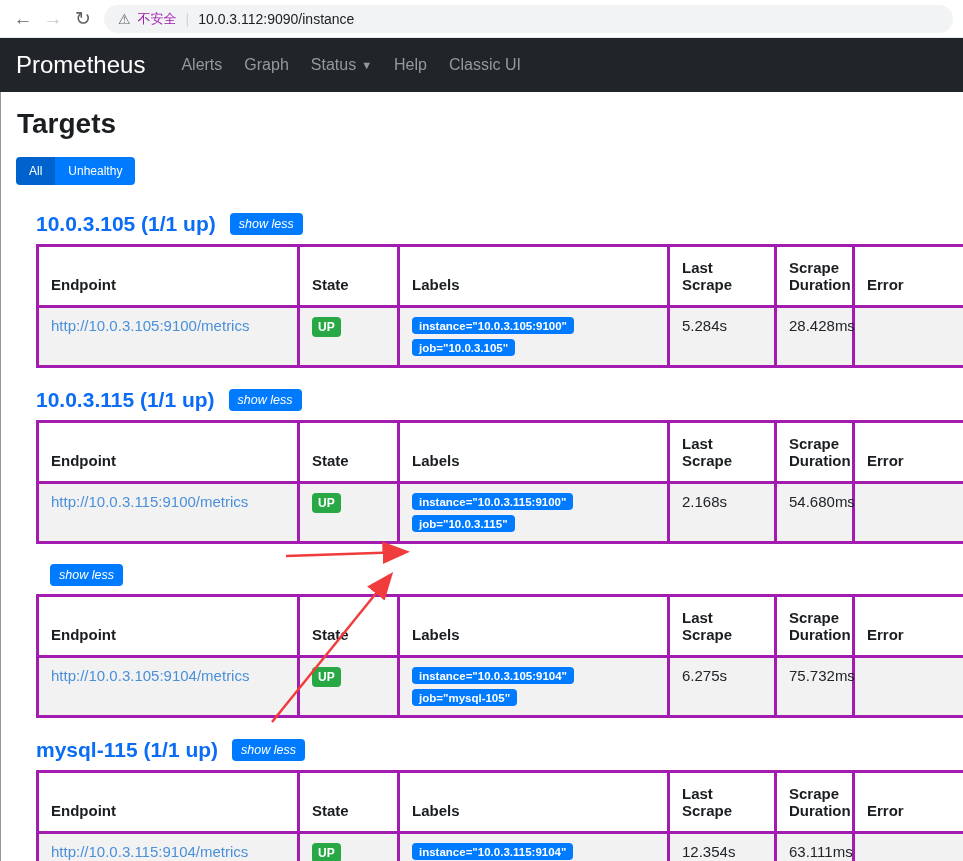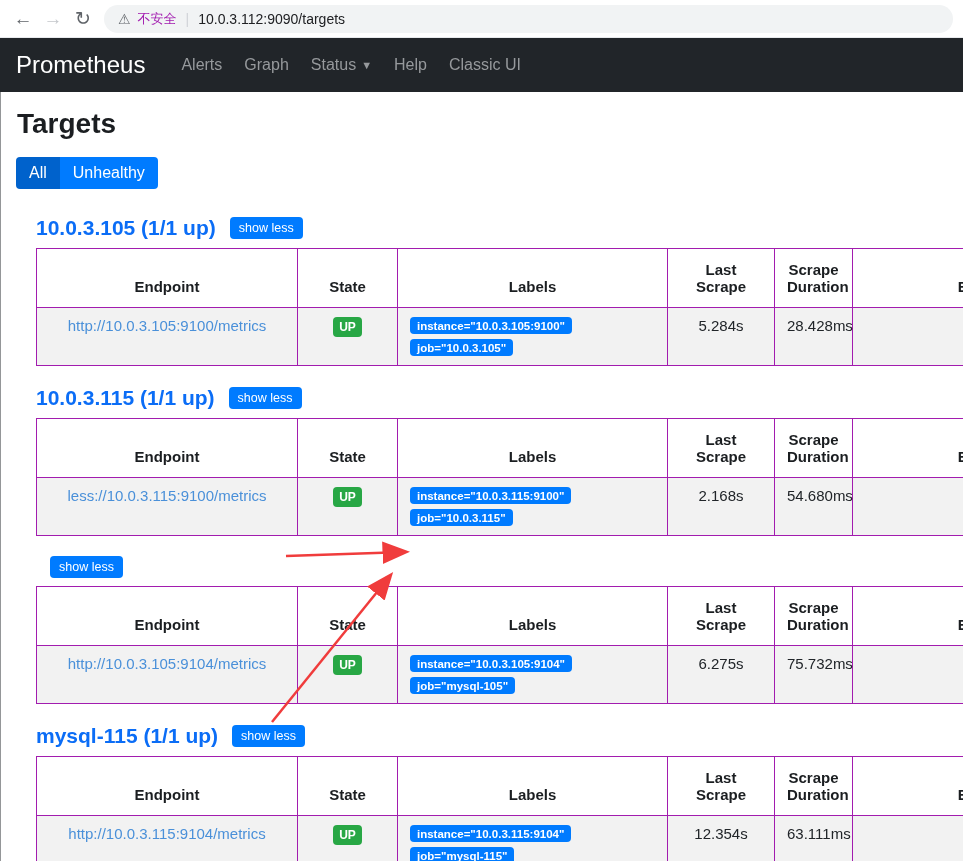--- a/index.html
+++ b/index.html
@@ -36,42 +36,43 @@
   .nav-item { color: #96999c; font-size: 16px; padding: 0 8px; margin-right: 6px;
     cursor: pointer; }
   .caret { display: inline-block; margin-left: 5px; font-size: 11px; vertical-align: 1px; }
 
   
   .content { padding: 16px; }
   .page-title { font-size: 28px; font-weight: 600; color: #1b1e21; margin: 0 0 17px 1px; }
 
   .filter-group { display: inline-flex; margin-bottom: 13px; }
   .filter-btn {
-    border: none; color: #fff; font-size: 16px; padding: 7px 13px;
+    border: none; color: #fff; font-size: 12px; padding: 7px 13px;
     cursor: pointer; font-family: inherit;
   }
   .filter-btn.active { background: #0062cc; border-radius: 4px 0 0 4px; }
   .filter-btn.inactive { background: #007bff; border-radius: 0 4px 4px 0; }
 
   .group { margin-top: 14px; padding-left: 20px; }
   .group + .group { margin-top: 20px; }
   .group-head { display: flex; align-items: center; }
   .group-name { font-size: 21px; font-weight: 700; color: #0b6df6; }
   .toggle-btn {
     margin-left: 14px; background: #007bff; color: #fff; border: none;
     font-size: 12.5px; padding: 4px 9px; border-radius: 4px; cursor: pointer;
     font-family: inherit;
+    font-style: italic;
   }
 
   table.targets {
     margin-top: 8px; border-collapse: collapse; table-layout: fixed;
     width: 1063px; font-size: 15px;
   }
   .targets th, .targets td {
-    border: 1px solid #a21caf; text-align: center; vertical-align: top;
+    border: 3px solid #a21caf; text-align: left; vertical-align: top;
   }
   .targets th { padding: 12px; vertical-align: bottom; font-weight: 700; height: 55px; color: #1b1e21; }
   .targets td { padding: 9px 12px; height: 56px; background: #f2f2f2; margin-left: 12px; }
   .endpoint-link { color: #4a90d9; text-decoration: none; cursor: pointer; }
   .state-badge {
     display: inline-block; background: #28a745; color: #fff; font-weight: 700;
     font-size: 12px; padding: 3px 6px; border-radius: 4px;
   }
   .labels-cell-inner { display: flex; flex-direction: column; align-items: flex-start; gap: 5px; }
   .label-badge {
@@ -93,21 +94,21 @@
 <body>
 
 <div class="browser-bar">
   <span class="nav-ico">←</span>
   <span class="nav-ico disabled">→</span>
   <span class="nav-ico">↻</span>
   <div class="omnibox">
     <span class="warn-ico">⚠</span>
     <span class="sec-label">不安全</span>
     <span class="omni-divider">|</span>
-    <span class="url-text">10.0.3.112:9090/targets</span>
+    <span class="url-text">10.0.3.112:9090/instance</span>
   </div>
 </div>
 
 <div class="navbar">
   <span class="brand">Prometheus</span>
   <span class="nav-item">Alerts</span>
   <span class="nav-item">Graph</span>
   <span class="nav-item"><span>Status</span><span class="caret">▼</span></span>
   <span class="nav-item">Help</span>
   <span class="nav-item">Classic UI</span>
@@ -183,21 +184,21 @@
           <th>Endpoint</th>
           <th>State</th>
           <th>Labels</th>
           <th>Last Scrape</th>
           <th>Scrape Duration</th>
           <th>Error</th>
         </tr>
       </thead>
       <tbody>
         <tr>
-          <td><a class="endpoint-link">less://10.0.3.115:9100/metrics</a></td>
+          <td><a class="endpoint-link">http://10.0.3.115:9100/metrics</a></td>
           <td><span class="state-badge">UP</span></td>
           <td>
                 <div class="labels-cell-inner">
                   <span class="label-badge">instance="10.0.3.115:9100"</span>
                   <span class="label-badge">job="10.0.3.115"</span>
                 </div>
               </td>
           <td>2.168s</td>
           <td>54.680ms</td>
           <td></td>

